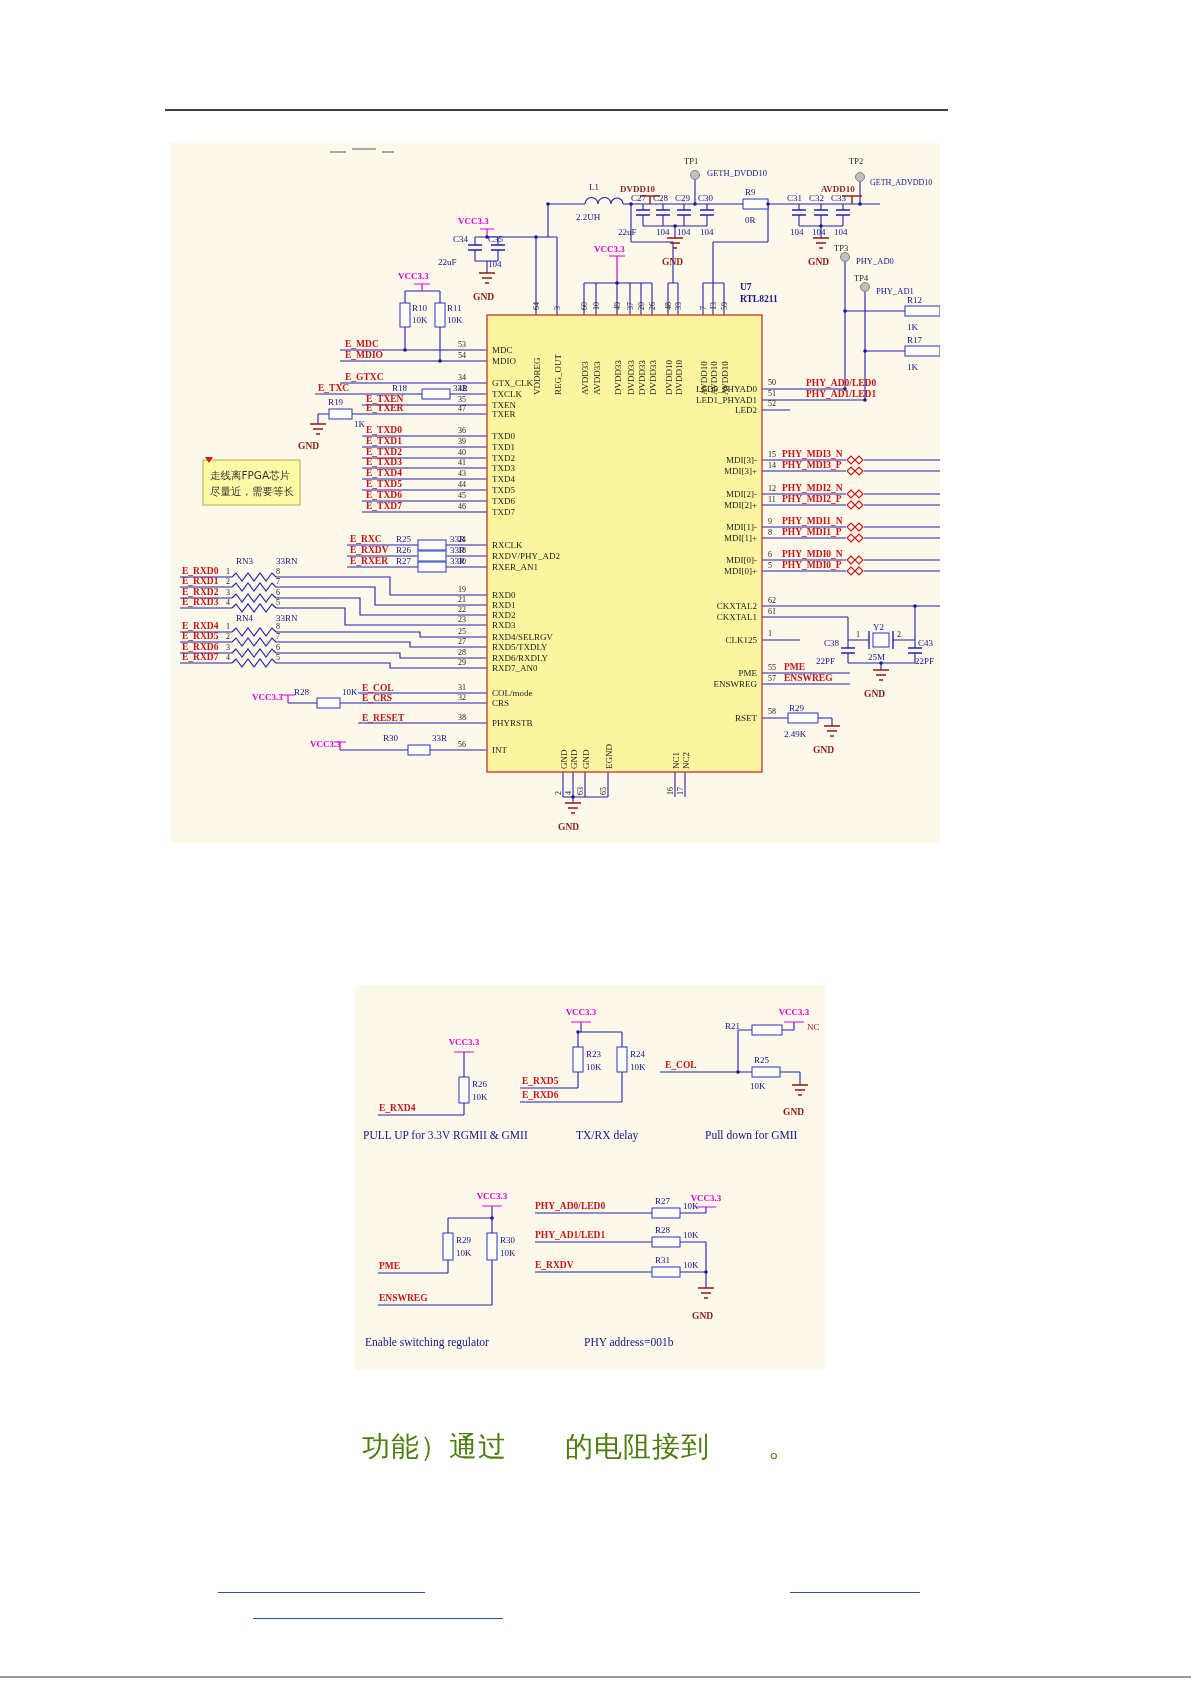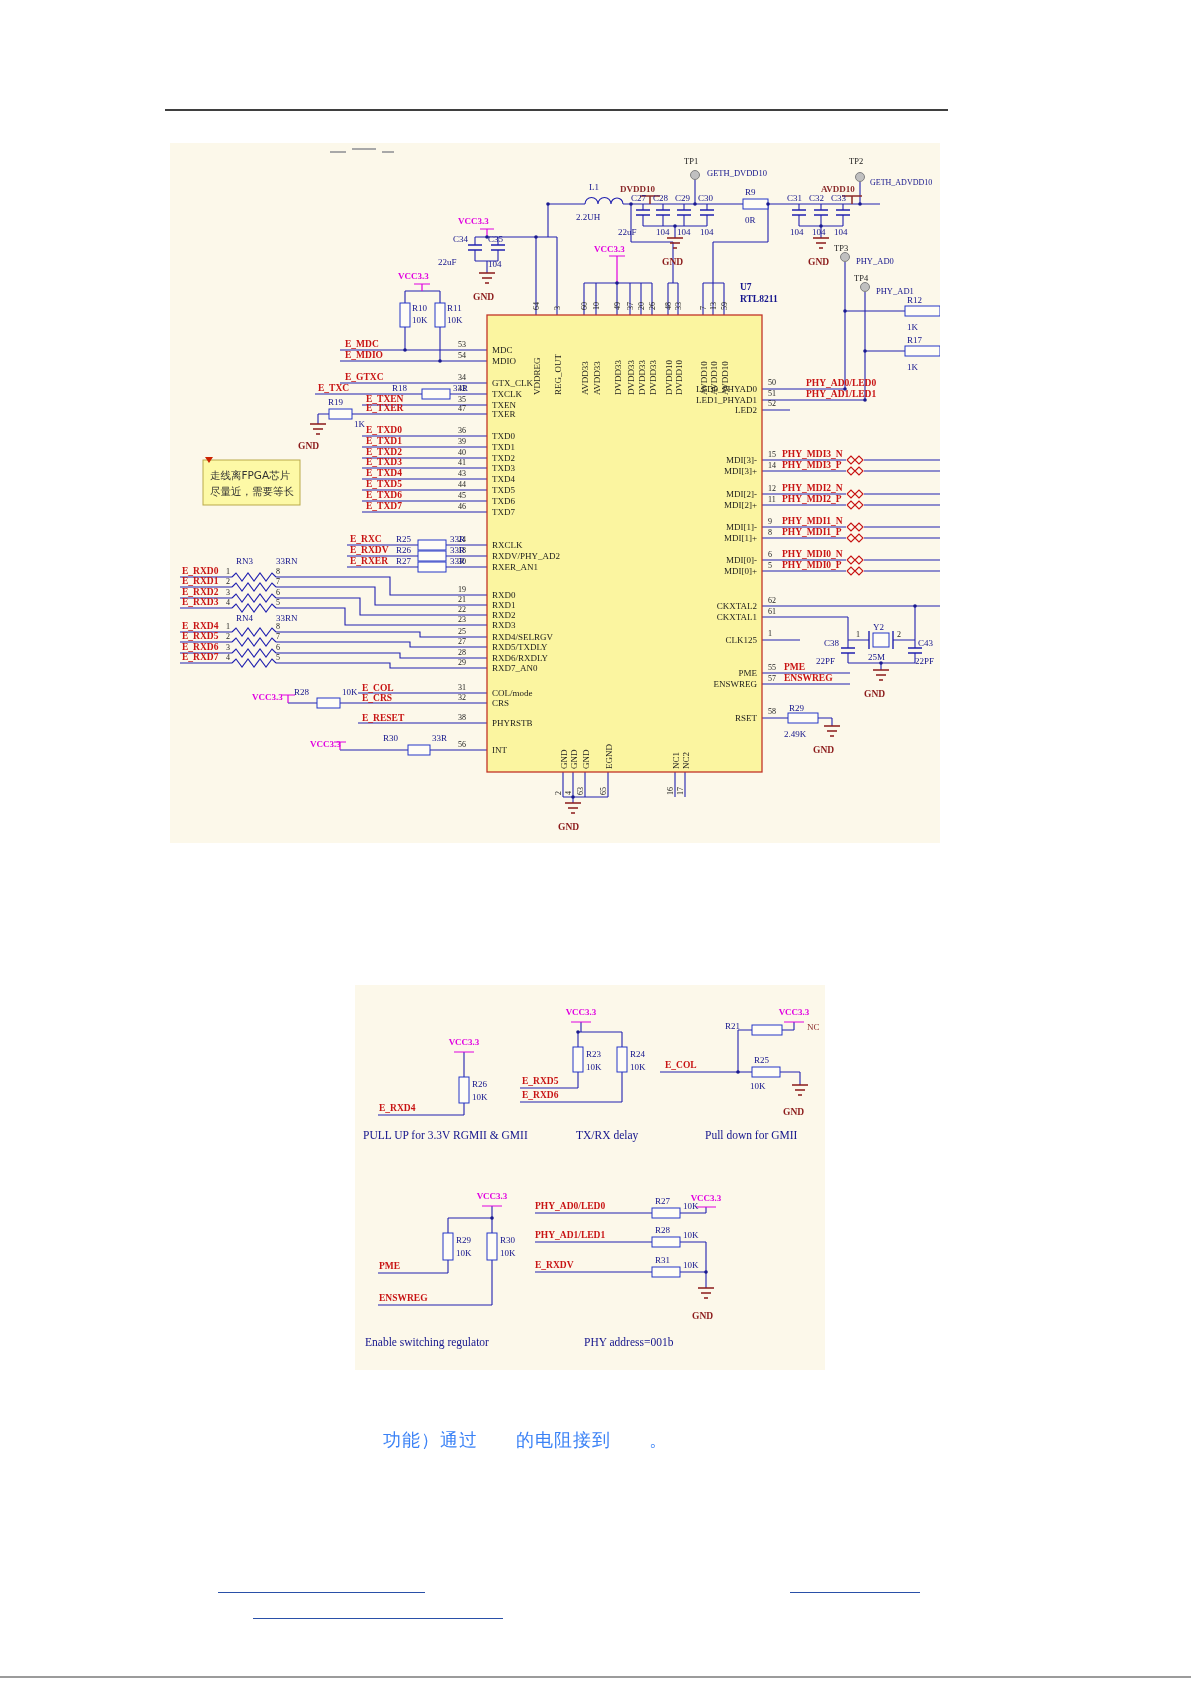--- a/index.html
+++ b/index.html
@@ -3,21 +3,21 @@
 <meta charset="utf-8">
 <style>
   html,body{margin:0;padding:0;background:#fff;}
   .page{position:relative;width:1191px;height:1685px;background:#ffffff;overflow:hidden;
         font-family:"Liberation Serif","DejaVu Serif",serif;}
   .rule-top{position:absolute;left:165px;top:109px;width:783px;height:2px;background:#3f3f3f;}
   .rule-bottom{position:absolute;left:0;top:1676px;width:1191px;height:2px;background:#9b9b9b;}
   .sch{position:absolute;}
   #s1{left:170px;top:143px;}
   #s2{left:355px;top:985px;}
-  .para{position:absolute;left:383px;top:1428px;font-size:18px;color:#3b82f6;letter-spacing:1px;}
+  .para{position:absolute;left:362px;top:1428px;font-size:28px;color:#4d7c0f;letter-spacing:1px;}
   .ul{position:absolute;height:0;border-top:1.5px solid #2a50a8;}
   .ul1a{left:218px;top:1592px;width:207px;}
   .ul1b{left:790px;top:1592px;width:130px;}
   .ul2{left:253px;top:1618px;width:250px;}
   svg{display:block;}
   svg .bg{fill:#fcf8ea;}
   svg text{font-family:"Liberation Serif","DejaVu Serif",serif;}
   .t-pin{fill:#1c1c1c;font-size:9px;}
   .t-num{fill:#1c1c1c;font-size:8px;}
   .t-net{fill:#c81414;font-size:9.5px;font-weight:bold;}

